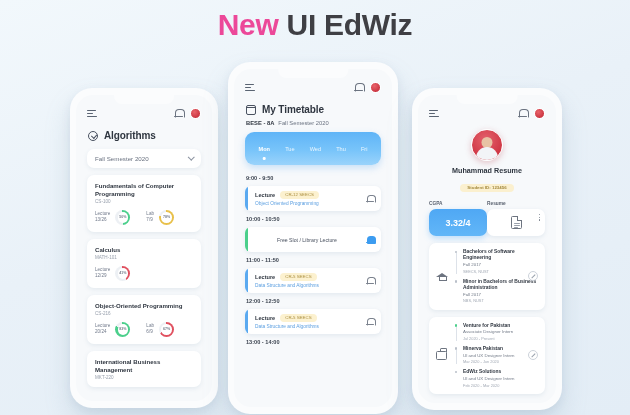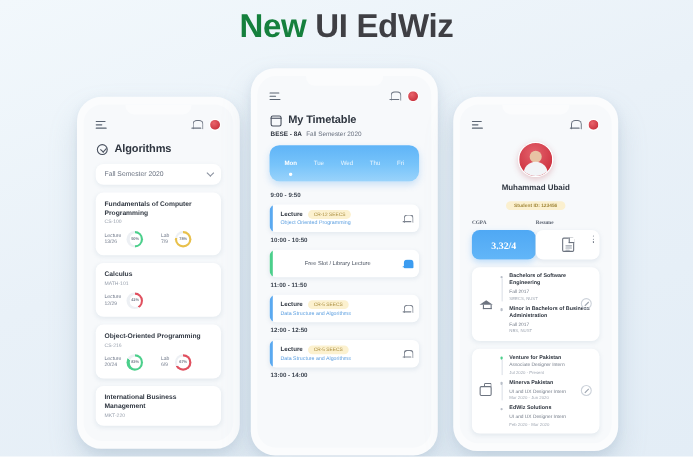--- a/index.html
+++ b/index.html
@@ -15,21 +15,21 @@
 
   
   .title-wrap {
     position: absolute; top: 8px; left: 0; right: 0;
     text-align: center;
   }
   .title {
     font-size: 30px; font-weight: bold; letter-spacing: -0.3px;
     color: #3f3f44;
   }
-  .title .accent { color: #15803d; }
+  .title .accent { color: #ec4899; }
 
   
   .phone {
     position: absolute;
     background: #fbfcfd;
     border-radius: 22px;
     box-shadow: 0 14px 26px rgba(120,150,175,0.22),
                 0 3px 8px rgba(120,150,175,0.13);
     padding: 7px 6px 7px 6px;
     overflow: hidden;
@@ -233,21 +233,21 @@
     background: #f2f4f7;
   }
   .prof-name { font-size: 7.2px; font-weight: bold; color: #2f3640; margin-top: 5px; }
   .prof-badge {
     display: inline-block; margin-top: 3px;
     background: #fbf0cf; color: #a3893d;
     border-radius: 7px; padding: 1.5px 7px;
     font-size: 4.4px; font-weight: bold;
   }
 
-  .two-col { display: flex; gap: 0; padding: 8px 11px 0 11px; font-family: Liberation Serif, serif; }
+  .two-col { display: flex; gap: 0; padding: 8px 11px 0 11px; }
   .col { flex: 1; }
   .col-label { font-size: 4.8px; font-weight: bold; color: #5a6270; margin-bottom: 3px; }
   .cgpa-card {
     height: 27px; border-radius: 7px;
     background: linear-gradient(180deg, #4fa8f4 0%, #62b6f8 100%);
     display: flex; align-items: center; justify-content: center;
     box-shadow: 0 2.5px 6px rgba(80,165,245,0.35);
   }
   .cgpa-val { font-size: 9px; font-weight: bold; color: #fff; }
   .resume-card {
@@ -538,21 +538,21 @@
           <i></i>
         </div>
       <div class="appbar-right">
         <div class="bell"></div>
         <div class="avatar-sm"></div>
       </div>
     </div>
 
     <div class="profile">
       <div class="avatar-lg"></div>
-      <div class="prof-name">Muhammad Ubaid</div>
+      <div class="prof-name">Muhammad Resume</div>
       <div class="prof-badge">Student ID: 123456</div>
     </div>
 
     <div class="two-col">
       <div class="col">
         <div class="col-label">CGPA</div>
         <div class="cgpa-card">
           <div class="cgpa-val">3.32/4</div>
         </div>
       </div>

